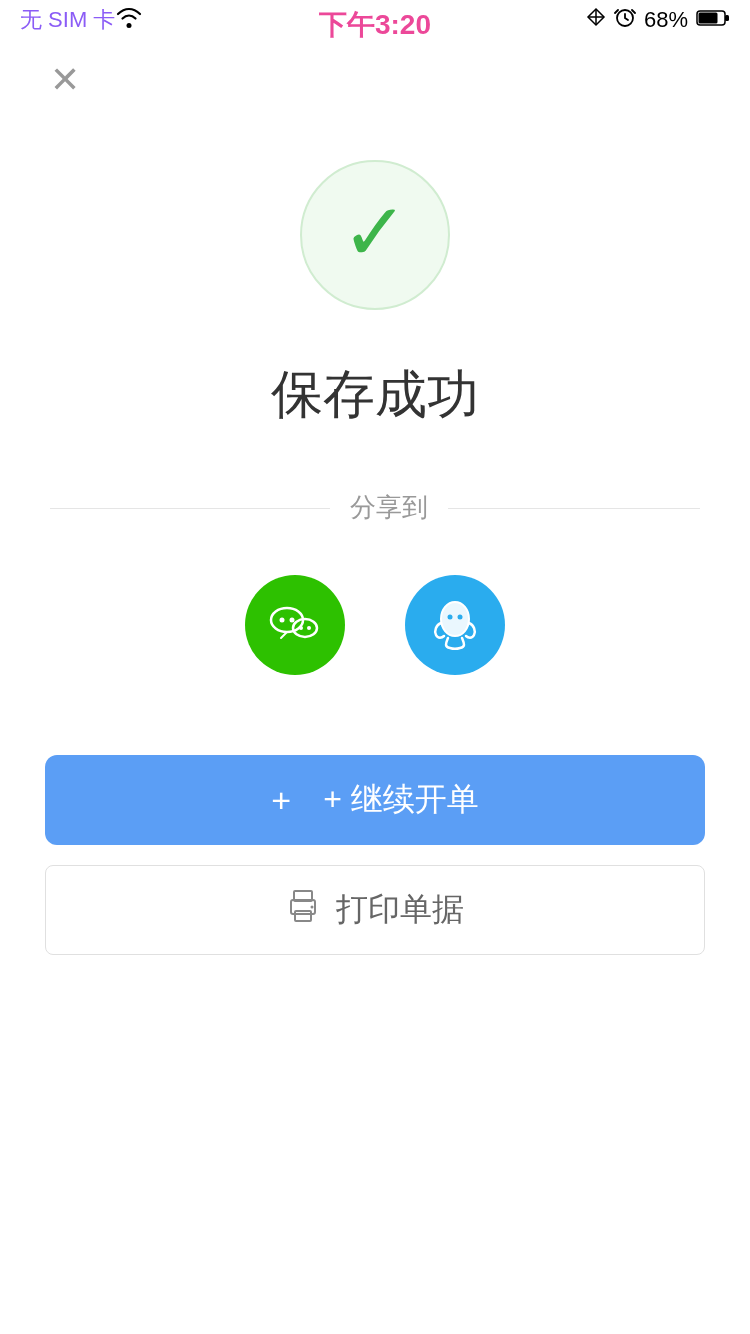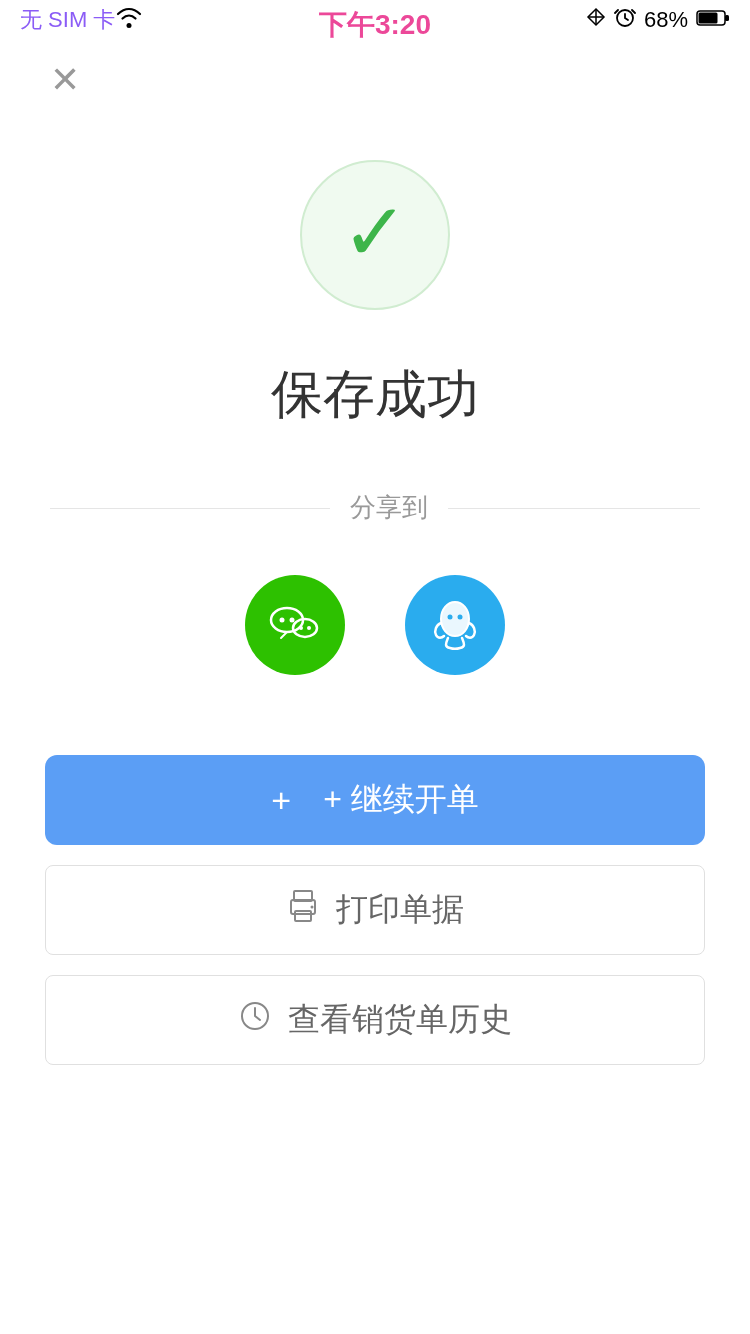--- a/index.html
+++ b/index.html
@@ -307,24 +307,15 @@
         <svg width="34" height="34" viewBox="0 0 34 34" fill="none">
           <rect x="8" y="2" width="18" height="10" rx="1" stroke="#888" stroke-width="2" fill="none"></rect>
           <rect x="5" y="11" width="24" height="14" rx="2" stroke="#888" stroke-width="2" fill="none"></rect>
           <rect x="9" y="22" width="16" height="10" rx="1" stroke="#888" stroke-width="2" fill="none"></rect>
           <circle cx="26" cy="18" r="1.5" fill="#888"></circle>
         </svg>
       </span>
       <span>打印单据</span>
     </button>
 
-    <button class="btn-secondary">
-      <span>
-        <svg width="34" height="34" viewBox="0 0 34 34" fill="none">
-          <circle cx="17" cy="17" r="13" stroke="#888" stroke-width="2" fill="none"></circle>
-          <path d="M17 9v8l5 4" stroke="#888" stroke-width="2" stroke-linecap="round" stroke-linejoin="round"></path>
-        </svg>
-      </span>
-      <span>查看销货单历史</span>
-    </button>
   </div>
 
 </div>
 
 </body></html>

